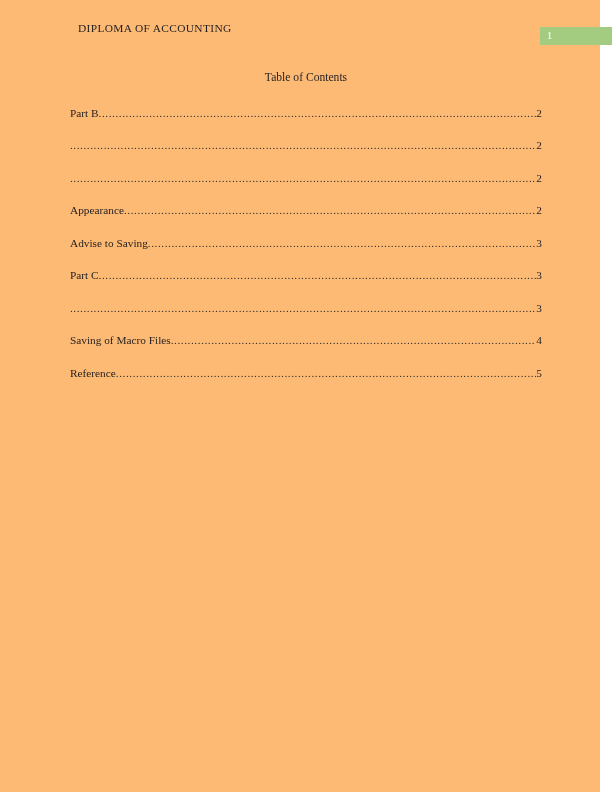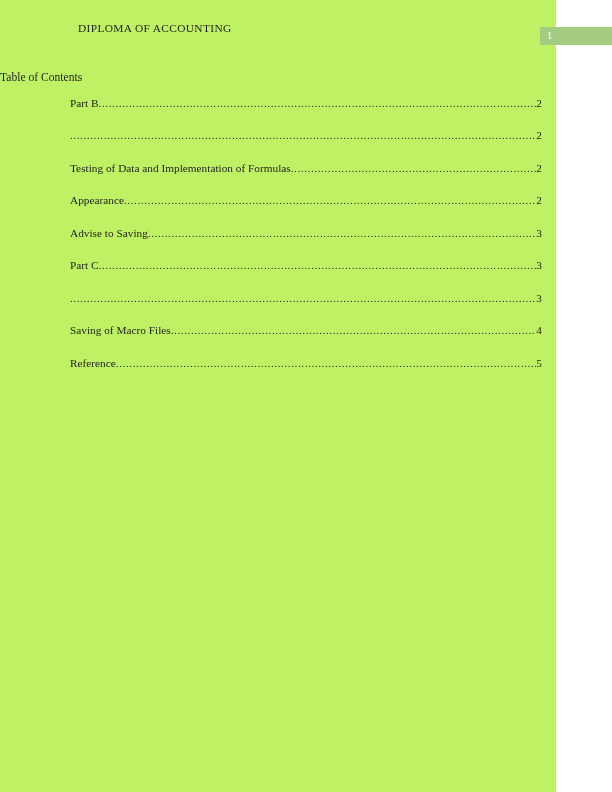--- a/index.html
+++ b/index.html
@@ -13,23 +13,23 @@
     position: relative;
     overflow: hidden;
     font-family: "Liberation Serif", "DejaVu Serif", serif;
     color: #1c1c1c;
     -webkit-font-smoothing: antialiased;
   }
 
   .page {
     position: absolute;
     inset: 0;
-    width: 556px;
+    width: 600px;
     height: 792px;
-    background: #bef264;
+    background: #fdba74;
     text-decoration: underline;
   }
 
   
   .header {
     position: absolute;
     top: 0;
     left: 0;
     width: 612px;
     height: 56px;
@@ -70,38 +70,38 @@
     left: 0;
     top: 0;
     width: 612px;
   }
 
   .toc-title {
     position: absolute;
     left: 0;
     top: 71px;
     width: 612px;
-    text-align: left;
+    text-align: center;
     font-size: 11.6px;
     line-height: 14px;
     color: #231f20;
   }
 
   .toc-list {
     position: absolute;
     left: 70px;
     top: 87px;
     width: 472px;
   }
 
   .toc-entry {
     position: relative;
     height: 32.5px;
     display: flex;
-    align-items: center;
+    align-items: flex-end;
     white-space: nowrap;
     font-size: 11.3px;
     line-height: 13px;
     color: #231f20;
   }
 
   .toc-entry-label {
     flex: 0 0 auto;
   }
 
@@ -150,21 +150,20 @@
       <div class="toc-entry">
         <span class="toc-entry-label">Part B</span>
         <span class="toc-entry-leader"></span>
         <span class="toc-entry-page">2</span>
       </div>
       <div class="toc-entry">
         <span class="toc-entry-leader"></span>
         <span class="toc-entry-page">2</span>
       </div>
       <div class="toc-entry">
-        <span class="toc-entry-label">Testing of Data and Implementation of Formulas</span>
         <span class="toc-entry-leader"></span>
         <span class="toc-entry-page">2</span>
       </div>
       <div class="toc-entry">
         <span class="toc-entry-label">Appearance</span>
         <span class="toc-entry-leader"></span>
         <span class="toc-entry-page">2</span>
       </div>
       <div class="toc-entry">
         <span class="toc-entry-label">Advise to Saving</span>

